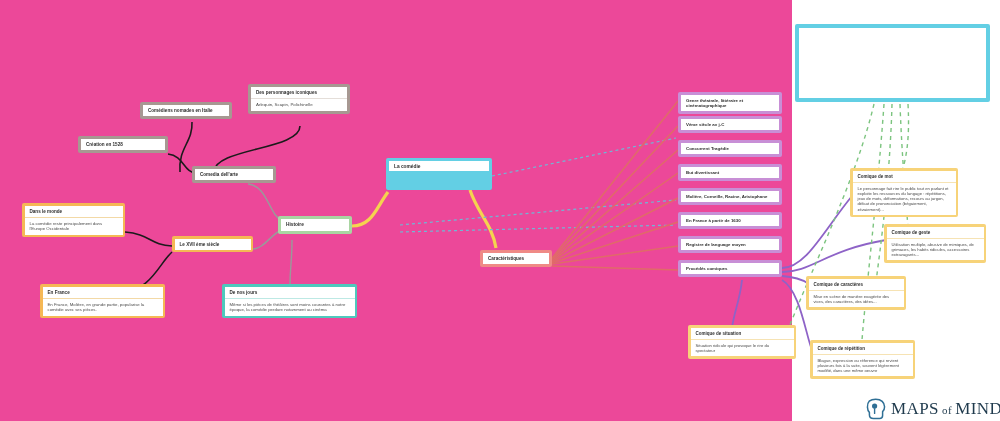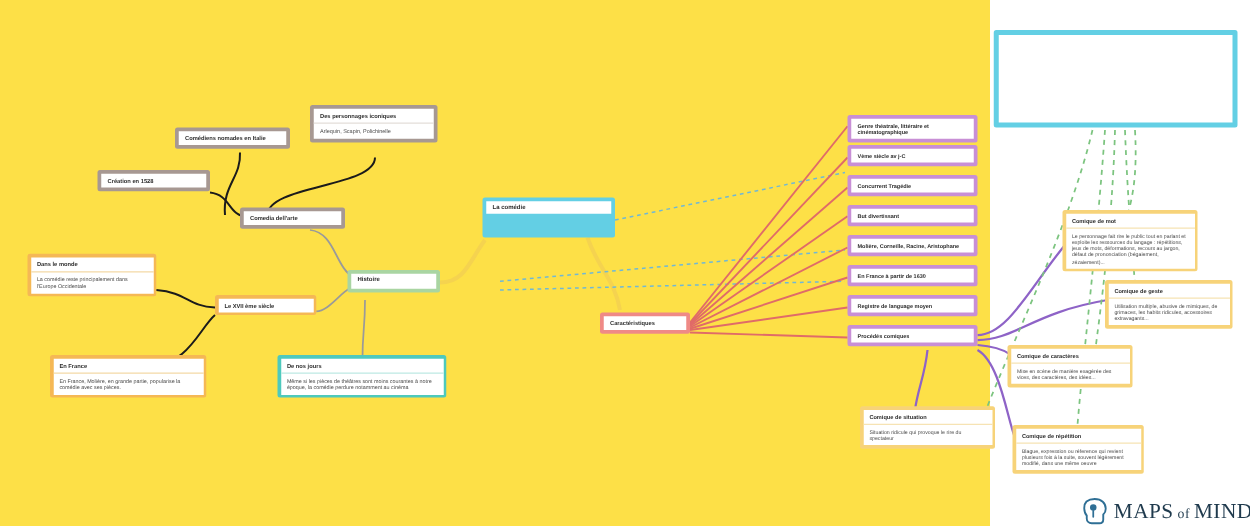--- a/index.html
+++ b/index.html
@@ -1,17 +1,17 @@
 <!DOCTYPE html>
 <html><head>
 <meta charset="utf-8">
 <style>
   html,body{margin:0;padding:0;background:#ffffff;}
   body{width:1000px;height:421px;overflow:hidden;font-family:"Liberation Sans",sans-serif;}
-  #canvas{position:relative;width:792px;height:421px;background:#fde047;}
+  #canvas{position:relative;width:792px;height:421px;background:#ec4899;}
   svg.links{position:absolute;left:0;top:0;width:1000px;height:421px;pointer-events:none;}
 
   .node{position:absolute;box-sizing:border-box;border-radius:2px;}
   .node .inner{background:#ffffff;box-sizing:border-box;}
   .node .ttl{font-weight:bold;color:#2e2e2e;line-height:1.15;}
   .node .body{color:#4a4a4a;line-height:1.25;}
 
   
   .grey{background:#a79892;padding:3px;}
   .grey .inner{border:0;}

